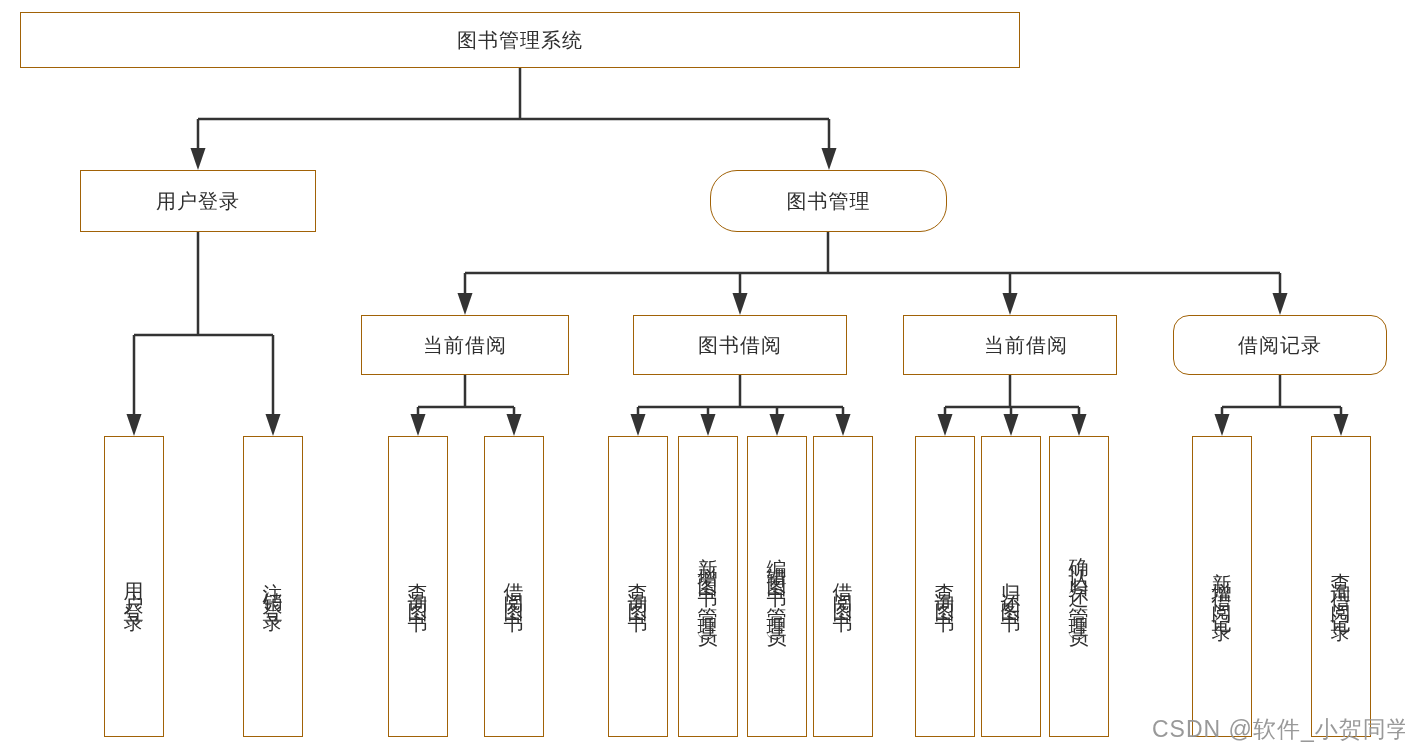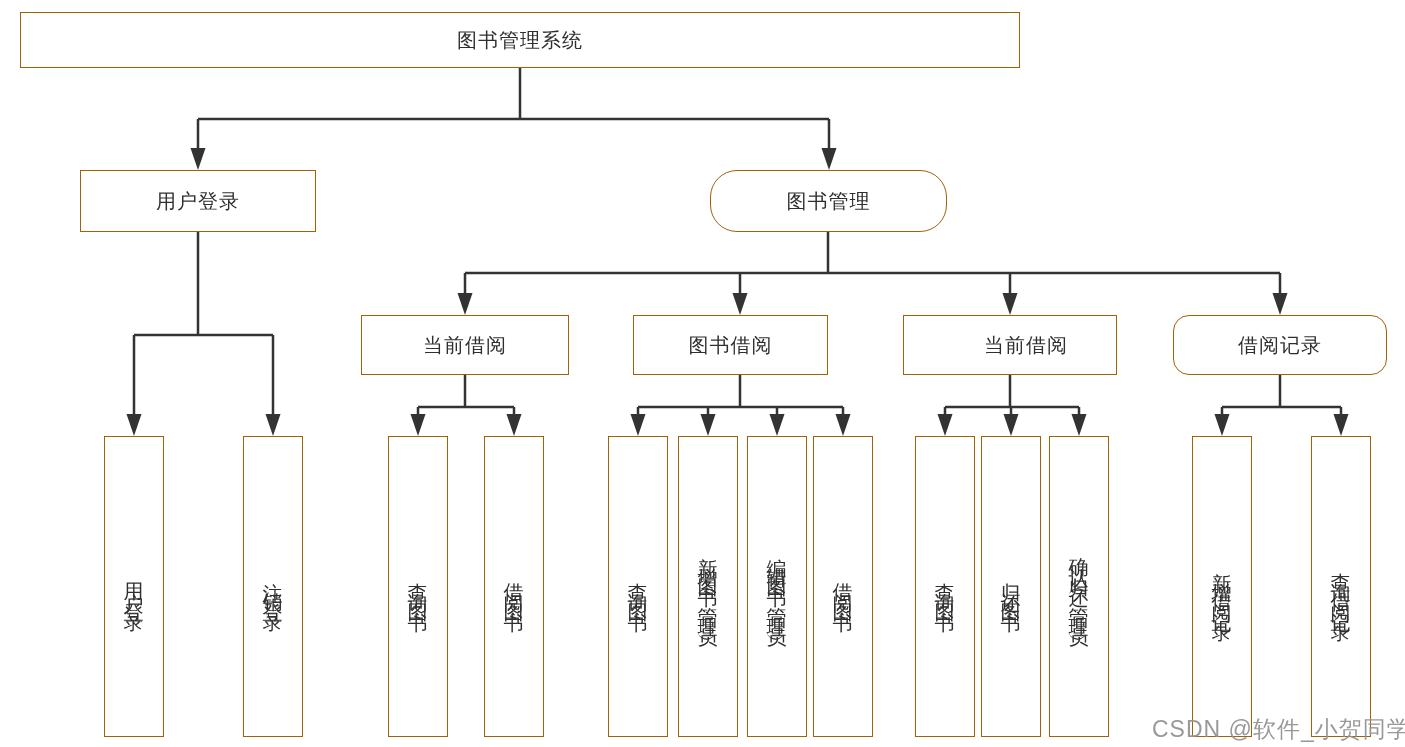--- a/index.html
+++ b/index.html
@@ -97,21 +97,21 @@
 <div class="node" style="left:80px; top:170px; width:236px; height:62px;">
   <span>用户登录</span>
 </div>
 <div class="node" style="left:710px; top:170px; width:237px; height:62px;border-radius:27px;">
   <span>图书管理</span>
 </div>
 
 <div class="node" style="left:361px; top:315px; width:208px; height:60px;">
   <span>当前借阅</span>
 </div>
-<div class="node" style="left:633px; top:315px; width:195px; height:60px;text-align:right;">
+<div class="node" style="left:633px; top:315px; width:214px; height:60px;text-align:right;">
   <span>图书借阅</span>
 </div>
 <div class="node" style="left:903px; top:315px; width:214px; height:60px;padding-left:32px;">
   <span>当前借阅</span>
 </div>
 <div class="node" style="left:1173px; top:315px; width:214px; height:60px;border-radius:16px;">
   <span>借阅记录</span>
 </div>
 
 <div class="node v-node" style="left:104px; top:436px; width:60px; height:301px;">

